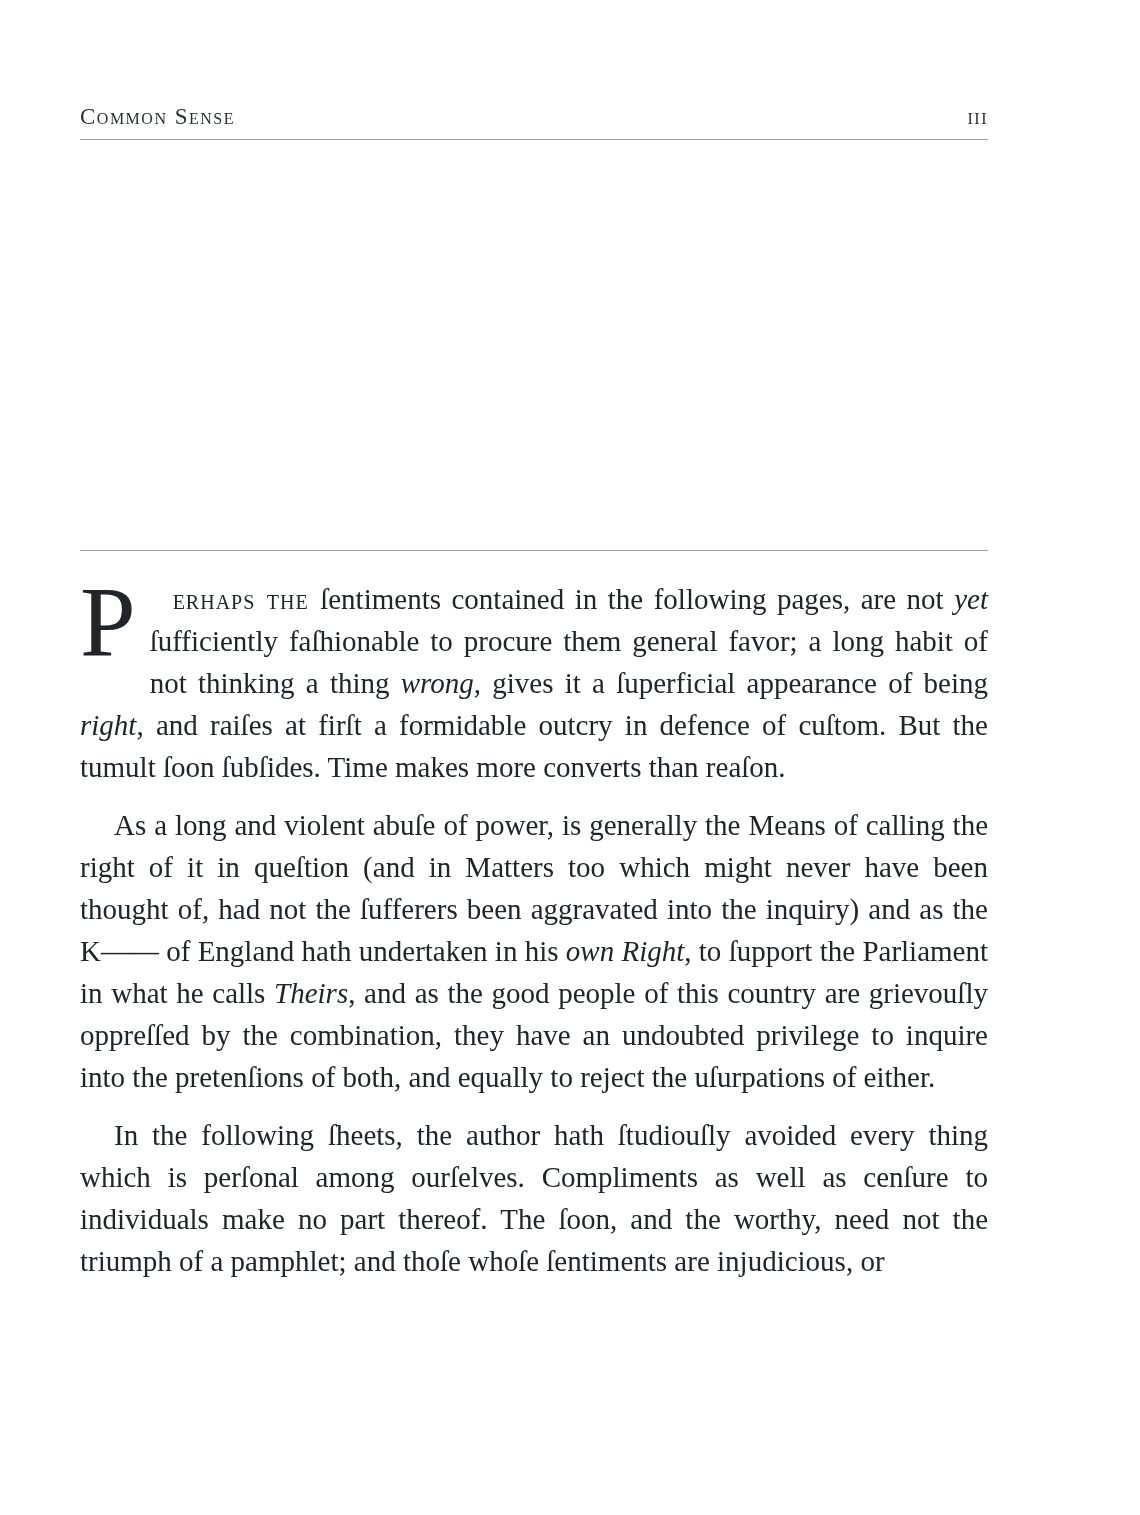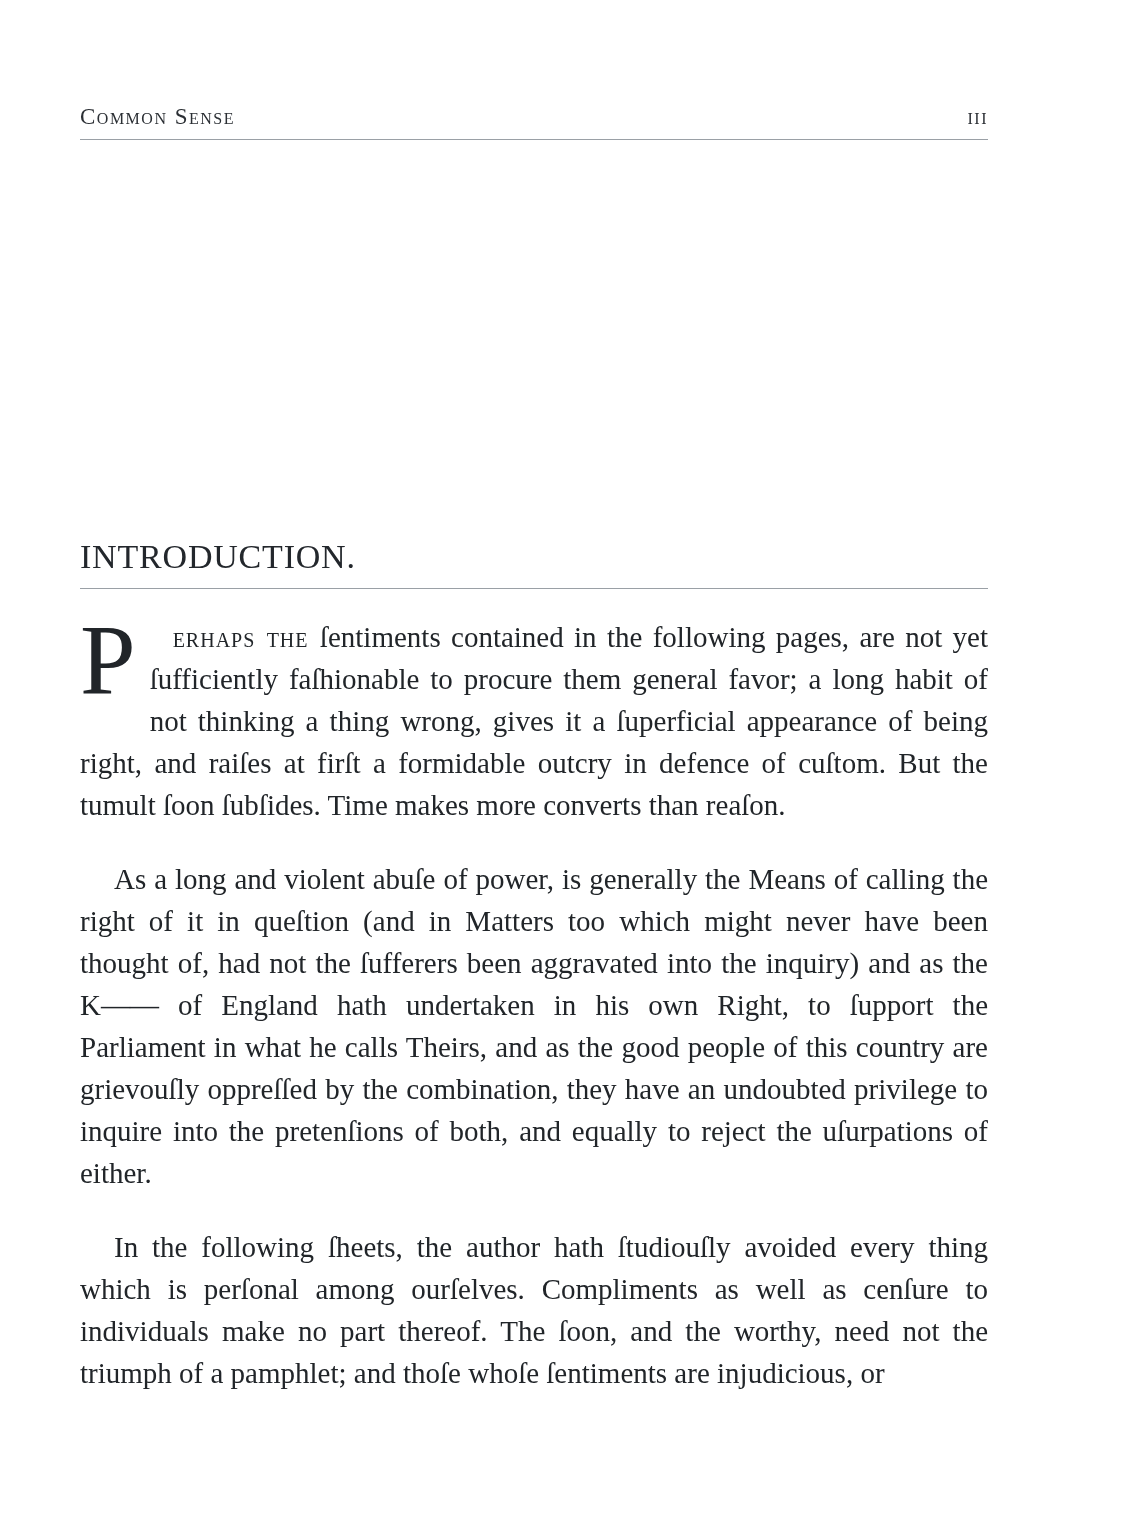--- a/index.html
+++ b/index.html
@@ -39,47 +39,46 @@
     color: #23272c;
   }
   .rule-heading { margin-top: 12px; }
   .body-text {
     margin-top: 27px;
     font-size: 29px;
     line-height: 42px;
     text-align: justify;
     color: #212529;
   }
-  .para + .para { margin-top: 32px; }
+  .para + .para { margin-top: 16px; }
   .indented { text-indent: 34px; }
   .dropcap {
     float: left;
     font-size: 100px;
     line-height: 82px;
     margin: 3px 14px 0 0;
     color: #212529;
   }
-  .italic { }
+  .italic { font-style: italic; }
   .smallcaps { font-variant: small-caps; letter-spacing: 1px; margin-left: 23px; }
 </style>
 </head>
 <body>
 
 <div class="page">
 
   <header class="running-head">
     <span class="rh-title">Common Sense</span>
     <span class="rh-page">iii</span>
   </header>
 
   <hr class="rule">
 
   <div class="spacer"></div>
 
-  <h1 class="section-heading">INTRODUCTION.</h1>
 
   <hr class="rule rule-heading">
 
   <main class="body-text">
     <p class="para para-first"><span class="dropcap">P</span><span class="rich"><span class="smallcaps">erhaps the </span><span>ſentiments contained in the following pages, are not </span><span class="italic">yet</span><span> ſufficiently faſhionable to procure them general favor; a long habit of not thinking a thing </span><span class="italic">wrong</span><span>, gives it a ſuperficial appearance of being </span><span class="italic">right</span><span>, and raiſes at firſt a formidable outcry in defence of cuſtom. But the tumult ſoon ſubſides. Time makes more converts than reaſon.</span></span></p>
 
     <p class="para indented"><span>As a long and violent abuſe of power, is generally the Means of calling the right of it in queſtion (and in Matters too which might never have been thought of, had not the ſufferers been aggravated into the inquiry) and as the K—— of England hath undertaken in his </span><span class="italic">own Right</span><span>, to ſupport the Parliament in what he calls </span><span class="italic">Theirs</span><span>, and as the good people of this country are grievouſly oppreſſed by the combination, they have an undoubted privilege to inquire into the pretenſions of both, and equally to reject the uſurpations of either.</span></p>
 
     <p class="para indented"><span>In the following ſheets, the author hath ſtudiouſly avoided every thing which is perſonal among ourſelves. Compliments as well as cenſure to individuals make no part thereof. The ſoon, and the worthy, need not the triumph of a pamphlet; and thoſe whoſe ſentiments are injudicious, or</span></p>
   </main>

